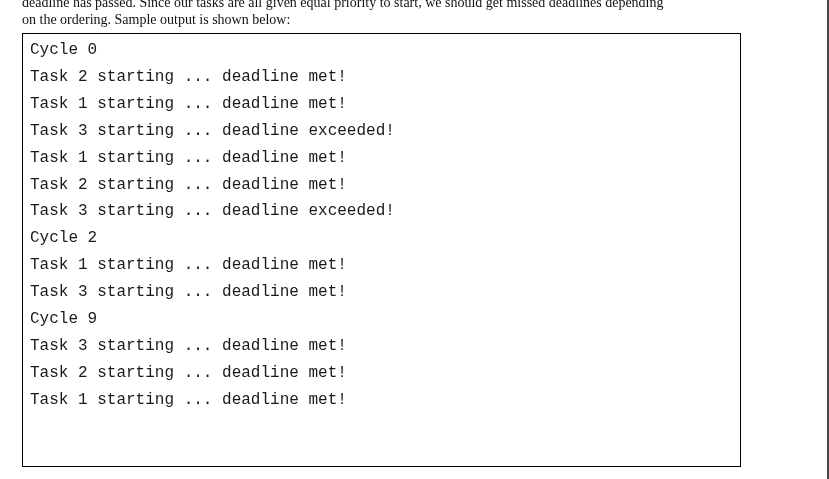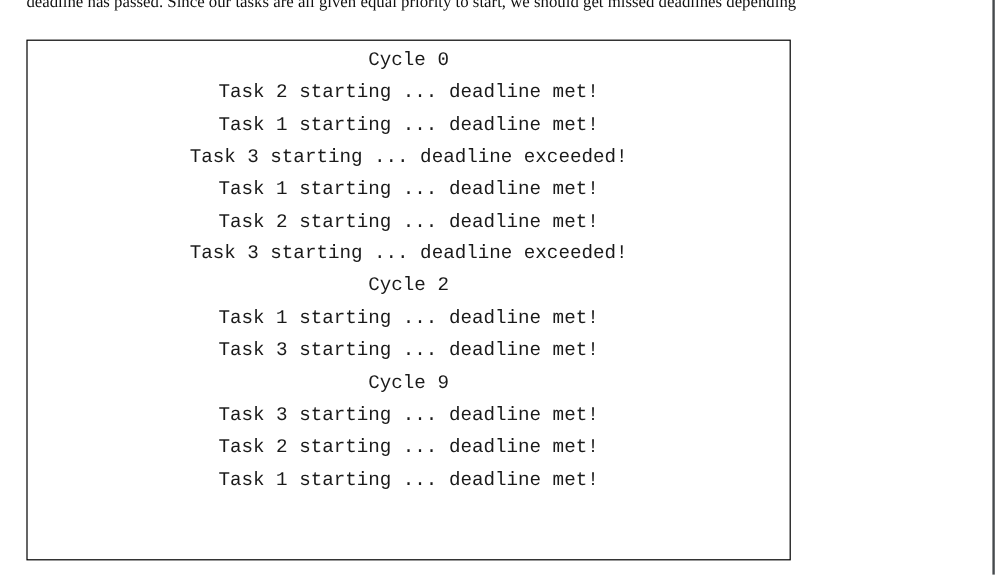--- a/index.html
+++ b/index.html
@@ -27,52 +27,52 @@
     line-height: 17px;
     color: #111111;
   }
   .intro .line {
     white-space: nowrap;
   }
   .console-box {
     position: absolute;
     left: 22px;
     top: 33px;
-    width: 637px;
+    width: 719px;
     height: 434px;
     box-sizing: border-box;
     border: 1px solid #000000;
     background: #ffffff;
     padding: 3px 7px 0 7px;
     font-family: "Liberation Mono", "DejaVu Sans Mono", monospace;
     font-size: 16px;
     line-height: 26.9px;
     color: #1a1a1a;
     overflow: hidden;
-    text-align: center;
   }
   .console-line {
     white-space: pre;
   }
   .viewer-gutter {
     position: absolute;
     right: 0;
     top: 0;
     width: 26px;
     height: 479px;
     background: linear-gradient(to right, #43474a 0px, #55595c 7px, #55595c 100%);
   }
 </style>
 </head>
 <body>
 
 <div class="page">
 
   <div class="intro">
     <div class="line">deadline has passed. Since our tasks are all given equal priority to start, we should get missed deadlines depending</div>
+    <div class="line">on the ordering. Sample output is shown below:</div>
   </div>
 
   <div class="console-box">
     <div class="console-line">Cycle 0</div>
     <div class="console-line">Task 2 starting ... deadline met!</div>
     <div class="console-line">Task 1 starting ... deadline met!</div>
     <div class="console-line">Task 3 starting ... deadline exceeded!</div>
     <div class="console-line">Task 1 starting ... deadline met!</div>
     <div class="console-line">Task 2 starting ... deadline met!</div>
     <div class="console-line">Task 3 starting ... deadline exceeded!</div>

